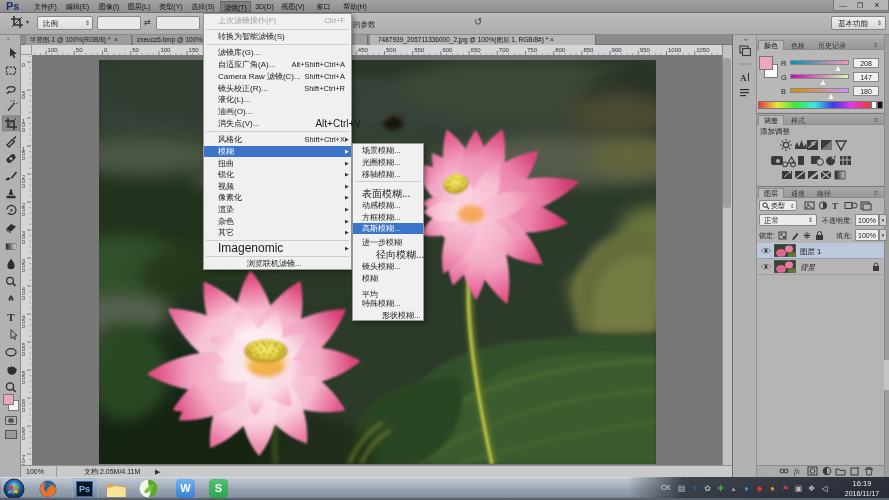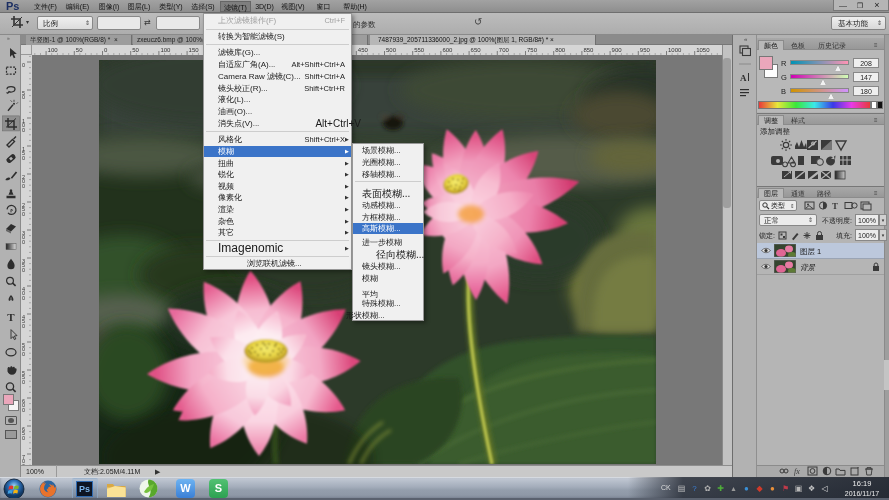--- a/index.html
+++ b/index.html
@@ -1068,21 +1068,21 @@
 <div class="abs" style="left:376px;top:248.7px;width:60px;height:11px;font-size:10px;color:#1a1a1a;line-height:11px;z-index:12;white-space:nowrap;">径向模糊...</div>
 <div class="abs" style="left:353px;top:260.9px;width:70px;height:11px;z-index:11;"></div>
 <div class="abs" style="left:362px;top:260.9px;width:60px;height:11px;font-size:8px;color:#1a1a1a;line-height:11px;z-index:12;white-space:nowrap;">镜头模糊...</div>
 <div class="abs" style="left:353px;top:273.1px;width:70px;height:11px;z-index:11;"></div>
 <div class="abs" style="left:362px;top:273.1px;width:60px;height:11px;font-size:8px;color:#1a1a1a;line-height:11px;z-index:12;white-space:nowrap;">模糊</div>
 <div class="abs" style="left:353px;top:285.3px;width:70px;height:11px;z-index:11;"></div>
 <div class="abs" style="left:362px;top:289px;width:60px;height:11px;font-size:8px;color:#1a1a1a;line-height:11px;z-index:12;white-space:nowrap;">平均</div>
 <div class="abs" style="left:353px;top:297.5px;width:70px;height:11px;z-index:11;"></div>
 <div class="abs" style="left:362px;top:297.5px;width:60px;height:11px;font-size:8px;color:#1a1a1a;line-height:11px;z-index:12;white-space:nowrap;">特殊模糊...</div>
 <div class="abs" style="left:353px;top:309.7px;width:70px;height:11px;z-index:11;"></div>
-<div class="abs" style="left:346px;top:309.7px;width:60px;height:11px;font-size:8px;color:#1a1a1a;line-height:11px;z-index:12;white-space:nowrap;">形状模糊...</div>
+<div class="abs" style="left:382px;top:309.7px;width:60px;height:11px;font-size:8px;color:#1a1a1a;line-height:11px;z-index:12;white-space:nowrap;">形状模糊...</div>
 <div class="abs" style="left:0;top:477px;width:889px;height:23px;background:linear-gradient(#c2c9d4,#a4adbb 40%,#949eac 55%,#8a93a2);border-top:1px solid #d6dae0;box-shadow:inset 0 -2px 3px rgba(40,45,60,0.35);z-index:20;"></div>
 <div class="abs" style="left:628px;top:477px;width:261px;height:23px;background:linear-gradient(to right,rgba(40,45,55,0),rgba(40,45,55,0.85) 55px,rgba(30,35,44,0.92));z-index:20;"></div>
 <div class="abs" style="left:0;top:498px;width:889px;height:2px;background:#5a616e;z-index:22;"></div>
 <svg class="abs" style="left:3px;top:478px;z-index:21" width="22" height="22" viewBox="0 0 22 22">
     <defs>
       <radialGradient id="orb" cx="0.5" cy="0.35">
         <stop offset="0" stop-color="#9fd4f7"></stop>
         <stop offset="0.55" stop-color="#2b6db4"></stop>
         <stop offset="1" stop-color="#123a66"></stop>
       </radialGradient>

